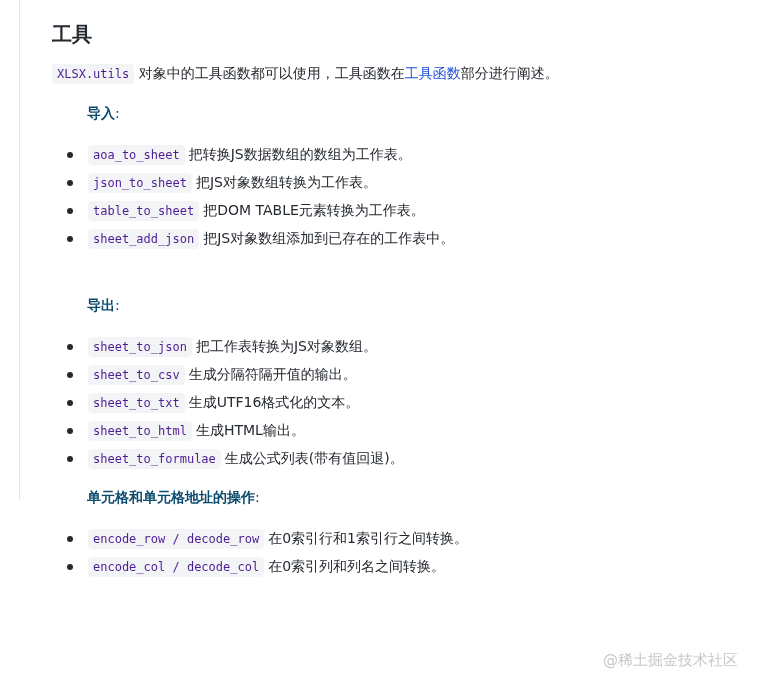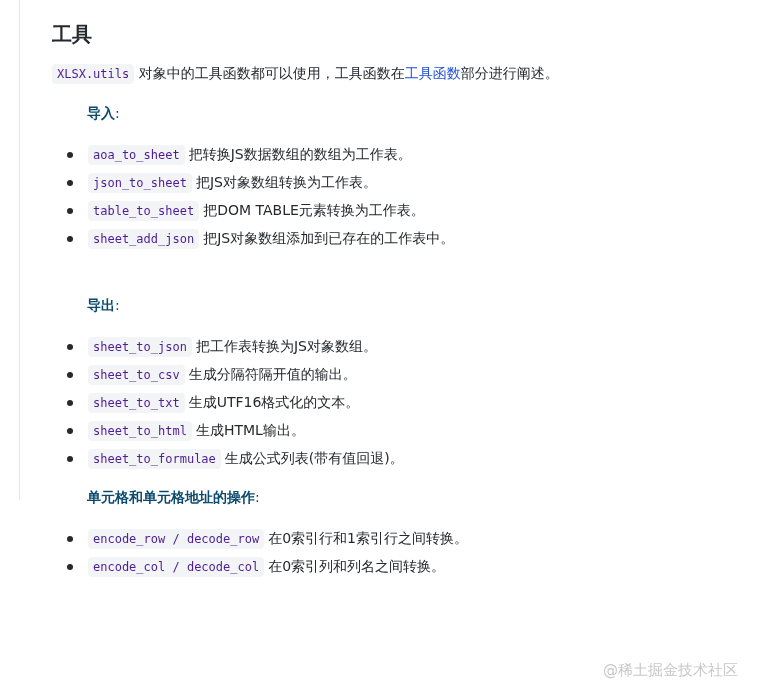--- a/index.html
+++ b/index.html
@@ -27,21 +27,21 @@
   }
   a.link { color: #1d4ed8; text-decoration: none; }
   ul { list-style: none; margin: 0; padding: 0; position: absolute; left: 0; }
   li { position: relative; height: 28px; line-height: 28px; padding-left: 36px; font-size: 14px; white-space: nowrap; }
   li .bullet {
     position: absolute; left: 15px; top: 12px; width: 6px; height: 6px;
     border-radius: 50%; background: #24292f;
   }
   li .desc { margin-left: 4px; margin-top: 10px; }
   .watermark {
-    position: absolute; right: 19px; bottom: 8px; font-size: 15px;
+    position: absolute; right: 19px; bottom: 18px; font-size: 15px;
     color: #c8c8c8; font-family: "DejaVu Sans", sans-serif; text-align: right;
   }
 </style>
 </head>
 <body>
 
 <div class="page">
   <div class="content">
     <h2>工具</h2>
 

